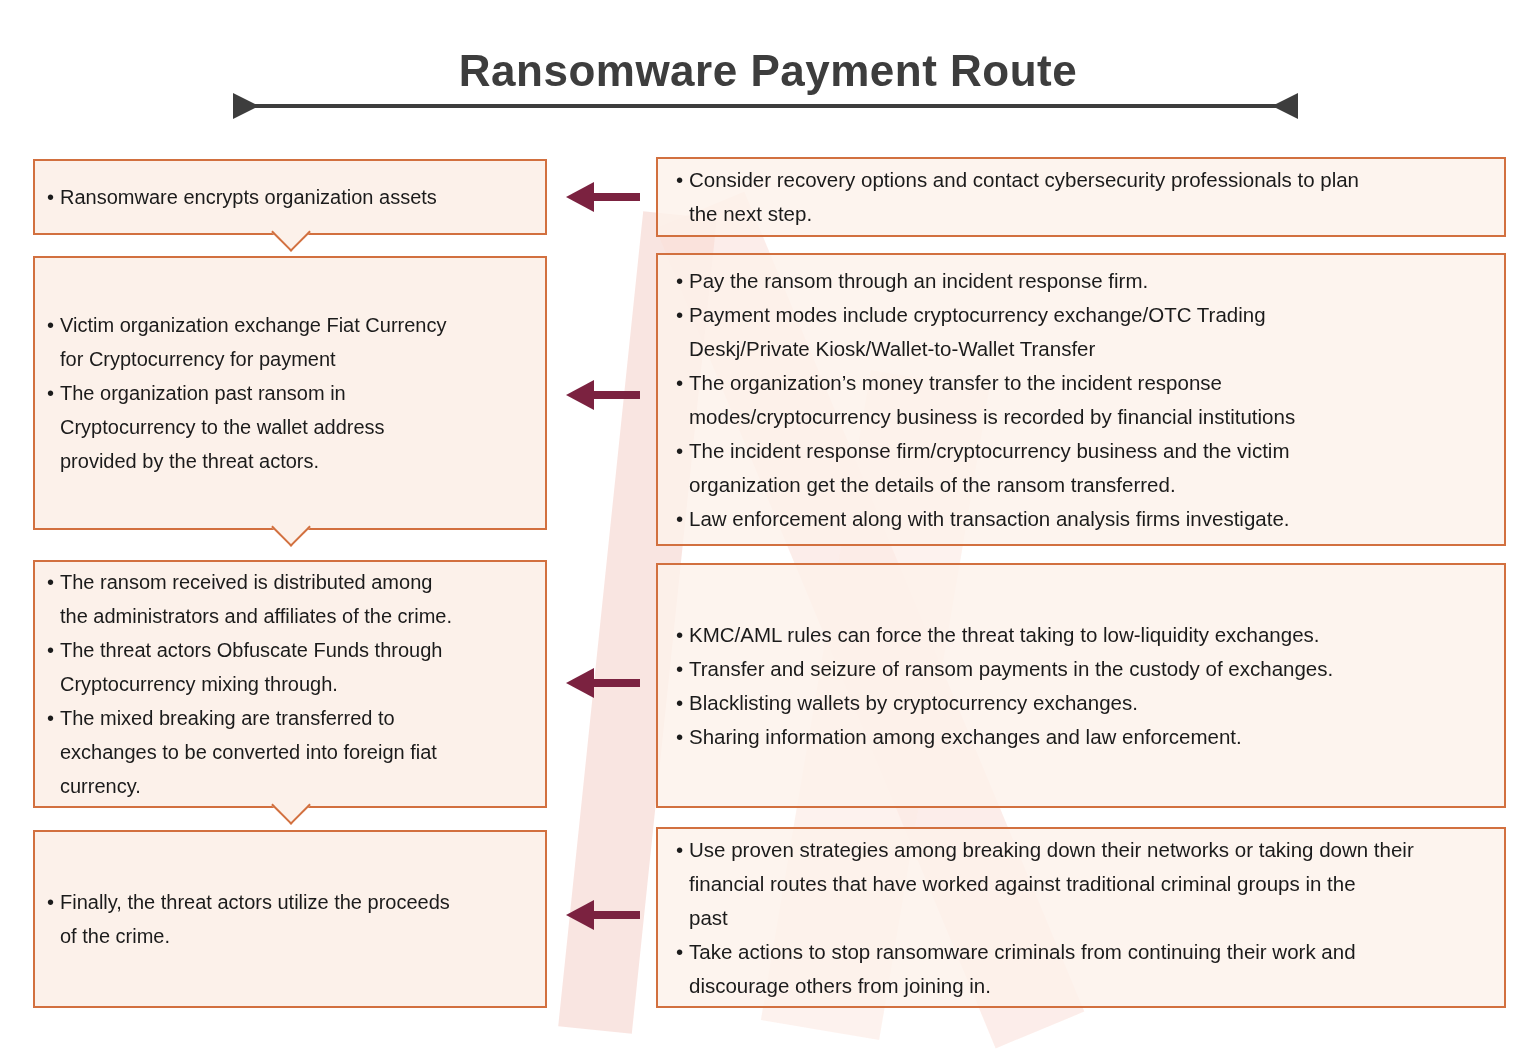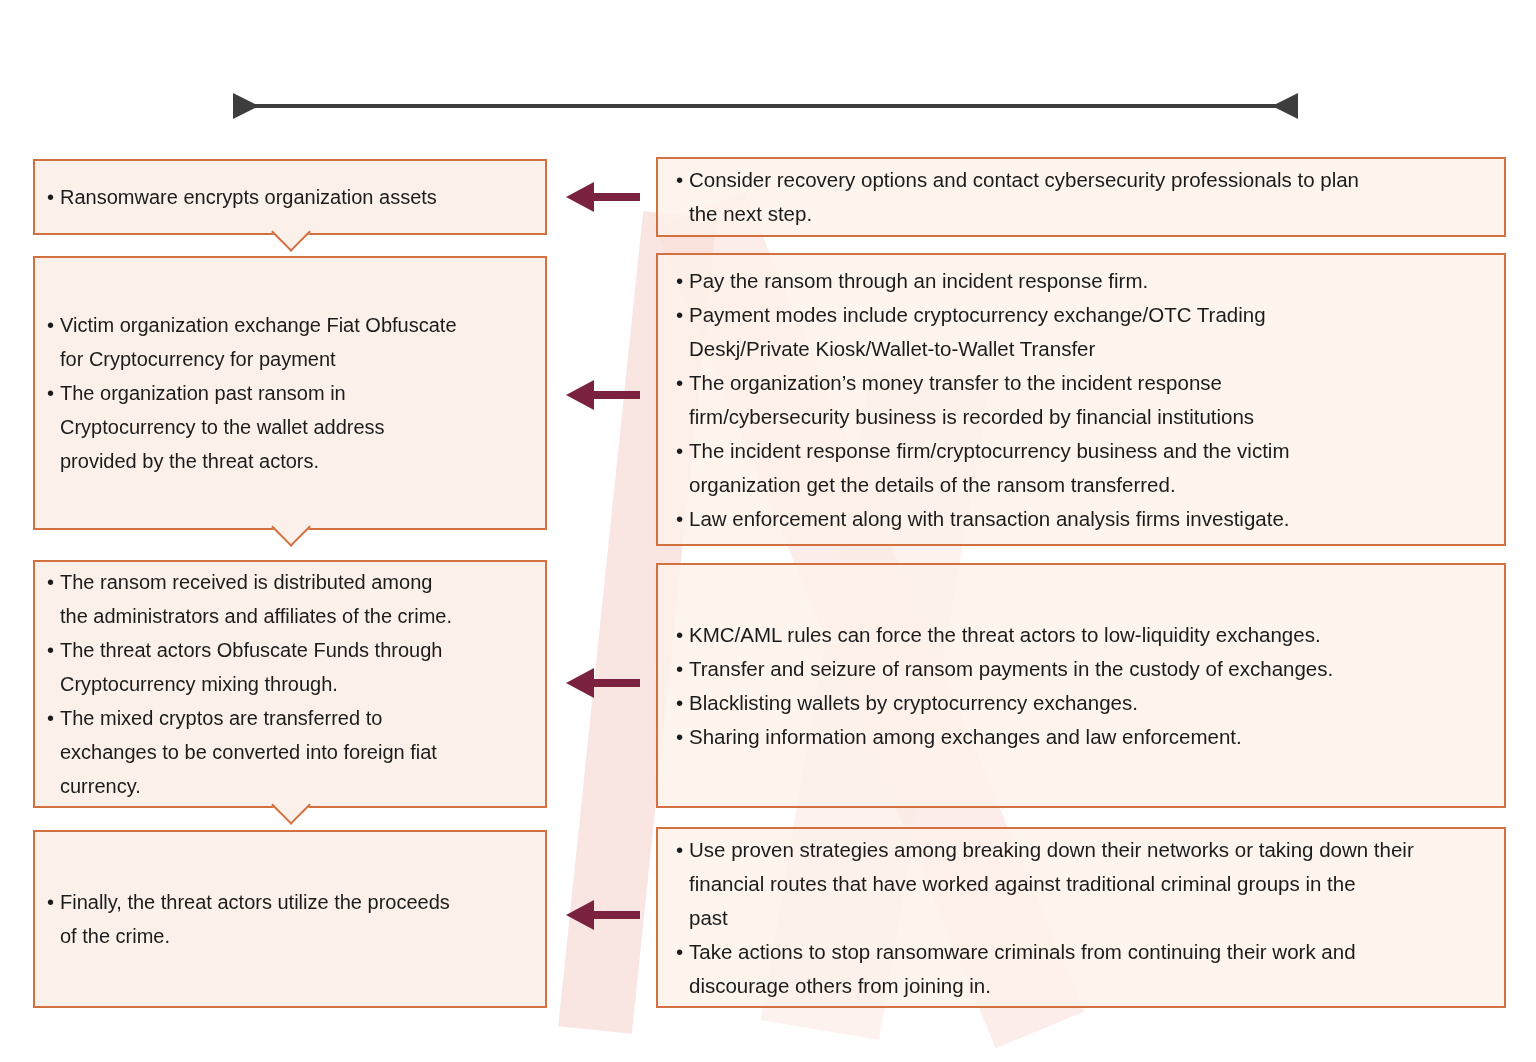--- a/index.html
+++ b/index.html
@@ -58,40 +58,41 @@
 <body>
 
 <div class="canvas">
 
   <svg class="watermark" width="1536" height="1062" viewBox="0 0 1536 1062">
     <line x1="680" y1="215" x2="595" y2="1030" stroke="#f6d6d0" stroke-width="74" opacity="0.62"></line>
     <line x1="700" y1="210" x2="1040" y2="1030" stroke="#fbe0d9" stroke-width="96" opacity="0.55"></line>
     <line x1="930" y1="380" x2="820" y2="1030" stroke="#fdece6" stroke-width="120" opacity="0.65"></line>
   </svg>
 
+  <div class="title">Ransomware Payment Route</div>
   <div class="title-line"></div>
   <div class="tri tri-left"></div>
   <div class="tri tri-right"></div>
 
   <div class="box box-left" id="lbox1">
     <ul>
       <li>
           <span class="b">•</span>
           <span class="t">Ransomware encrypts organization assets</span>
         </li>
     </ul>
   </div>
 
   <div class="chev" id="chev1"></div>
 
   <div class="box box-left" id="lbox2">
     <ul>
       <li>
           <span class="b">•</span>
-          <span class="t">Victim organization exchange Fiat Obfuscate
+          <span class="t">Victim organization exchange Fiat Currency
 for Cryptocurrency for payment</span>
         </li>
       <li>
           <span class="b">•</span>
           <span class="t">The organization past ransom in
 Cryptocurrency to the wallet address
 provided by the threat actors.</span>
         </li>
     </ul>
   </div>
@@ -105,21 +106,21 @@
           <span class="t">The ransom received is distributed among
 the administrators and affiliates of the crime.</span>
         </li>
       <li>
           <span class="b">•</span>
           <span class="t">The threat actors Obfuscate Funds through
 Cryptocurrency mixing through.</span>
         </li>
       <li>
           <span class="b">•</span>
-          <span class="t">The mixed cryptos are transferred to
+          <span class="t">The mixed breaking are transferred to
 exchanges to be converted into foreign fiat
 currency.</span>
         </li>
     </ul>
   </div>
 
   <div class="chev" id="chev3"></div>
 
   <div class="box box-left" id="lbox4">
     <ul>
@@ -148,39 +149,39 @@
           <span class="t">Pay the ransom through an incident response firm.</span>
         </li>
       <li>
           <span class="b">•</span>
           <span class="t">Payment modes include cryptocurrency exchange/OTC Trading
 Deskj/Private Kiosk/Wallet-to-Wallet Transfer</span>
         </li>
       <li>
           <span class="b">•</span>
           <span class="t">The organization’s money transfer to the incident response
-firm/cybersecurity business is recorded by financial institutions</span>
+modes/cryptocurrency business is recorded by financial institutions</span>
         </li>
       <li>
           <span class="b">•</span>
           <span class="t">The incident response firm/cryptocurrency business and the victim
 organization get the details of the ransom transferred.</span>
         </li>
       <li>
           <span class="b">•</span>
           <span class="t">Law enforcement along with transaction analysis firms investigate.</span>
         </li>
     </ul>
   </div>
 
   <div class="box box-right" id="rbox3">
     <ul>
       <li>
           <span class="b">•</span>
-          <span class="t">KMC/AML rules can force the threat actors to low-liquidity exchanges.</span>
+          <span class="t">KMC/AML rules can force the threat taking to low-liquidity exchanges.</span>
         </li>
       <li>
           <span class="b">•</span>
           <span class="t">Transfer and seizure of ransom payments in the custody of exchanges.</span>
         </li>
       <li>
           <span class="b">•</span>
           <span class="t">Blacklisting wallets by cryptocurrency exchanges.</span>
         </li>
       <li>

